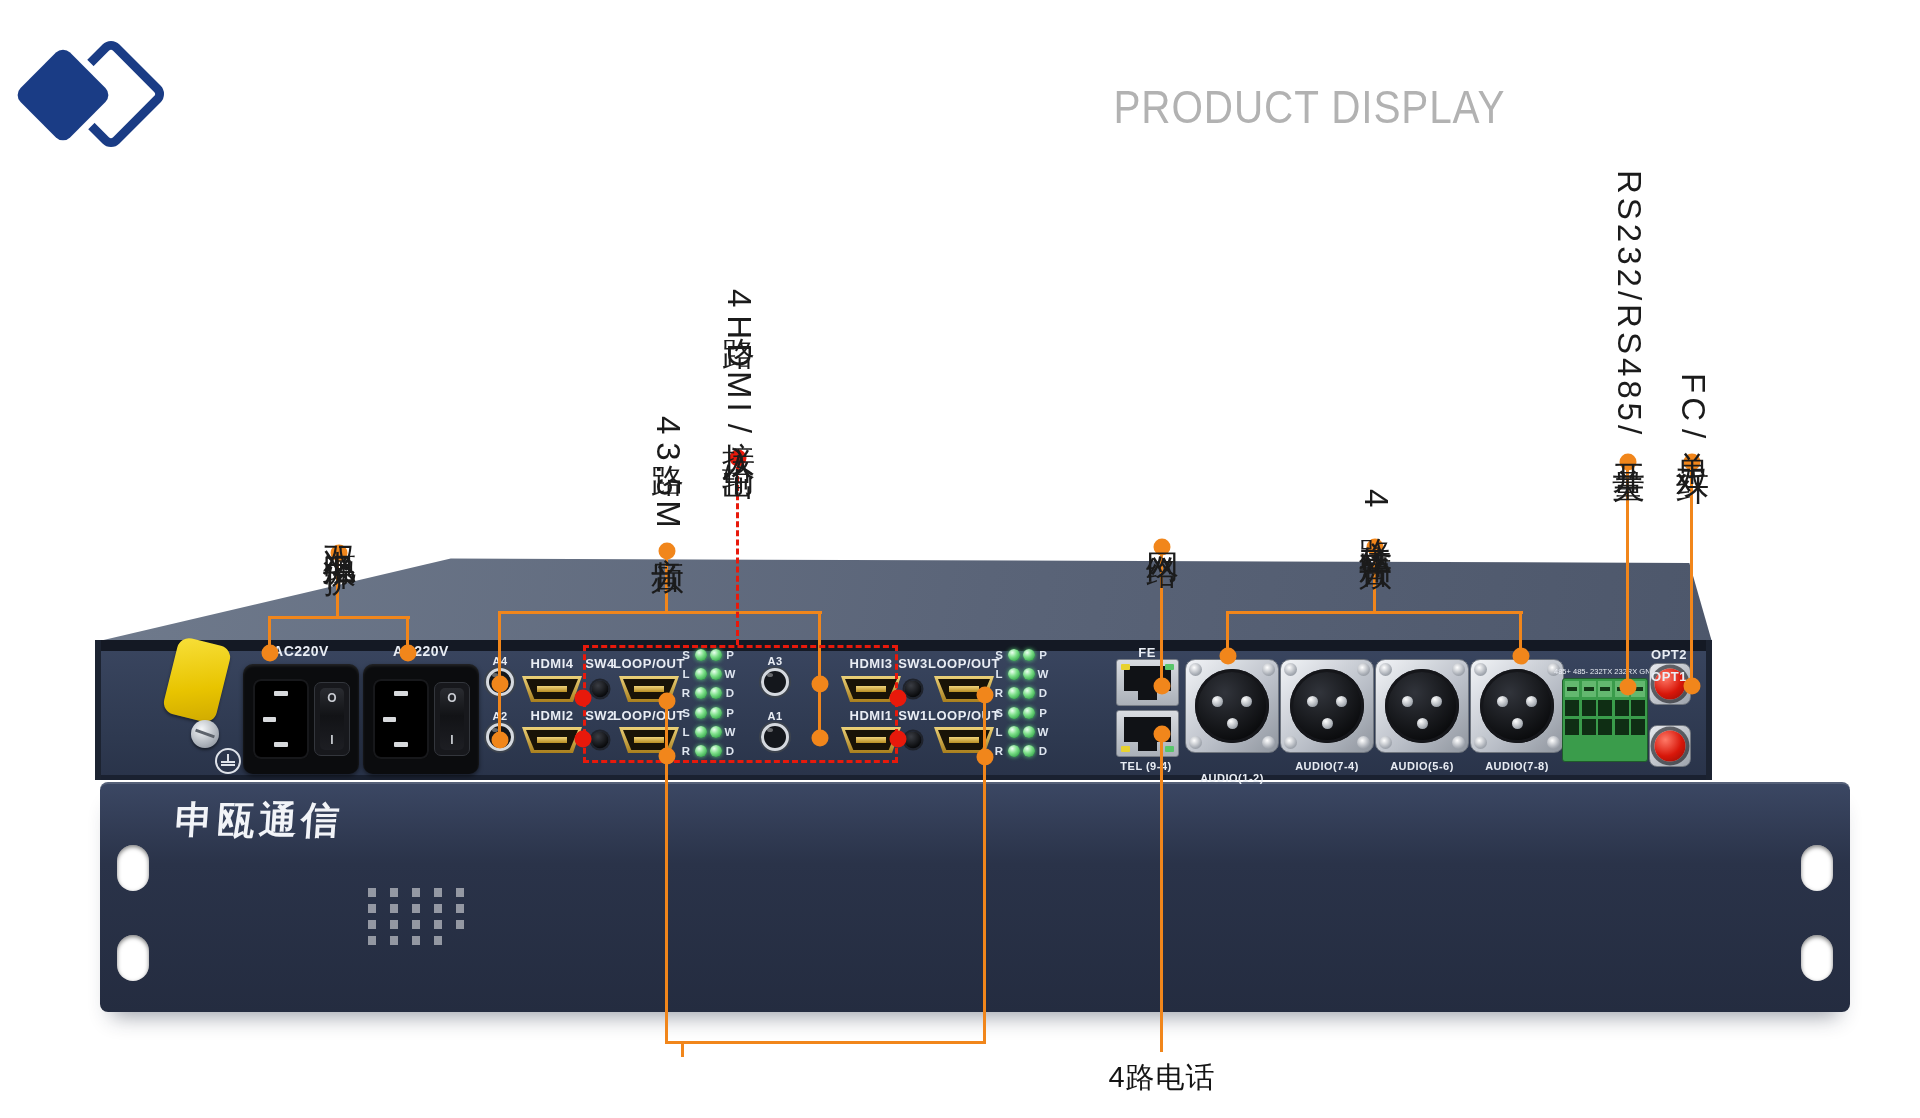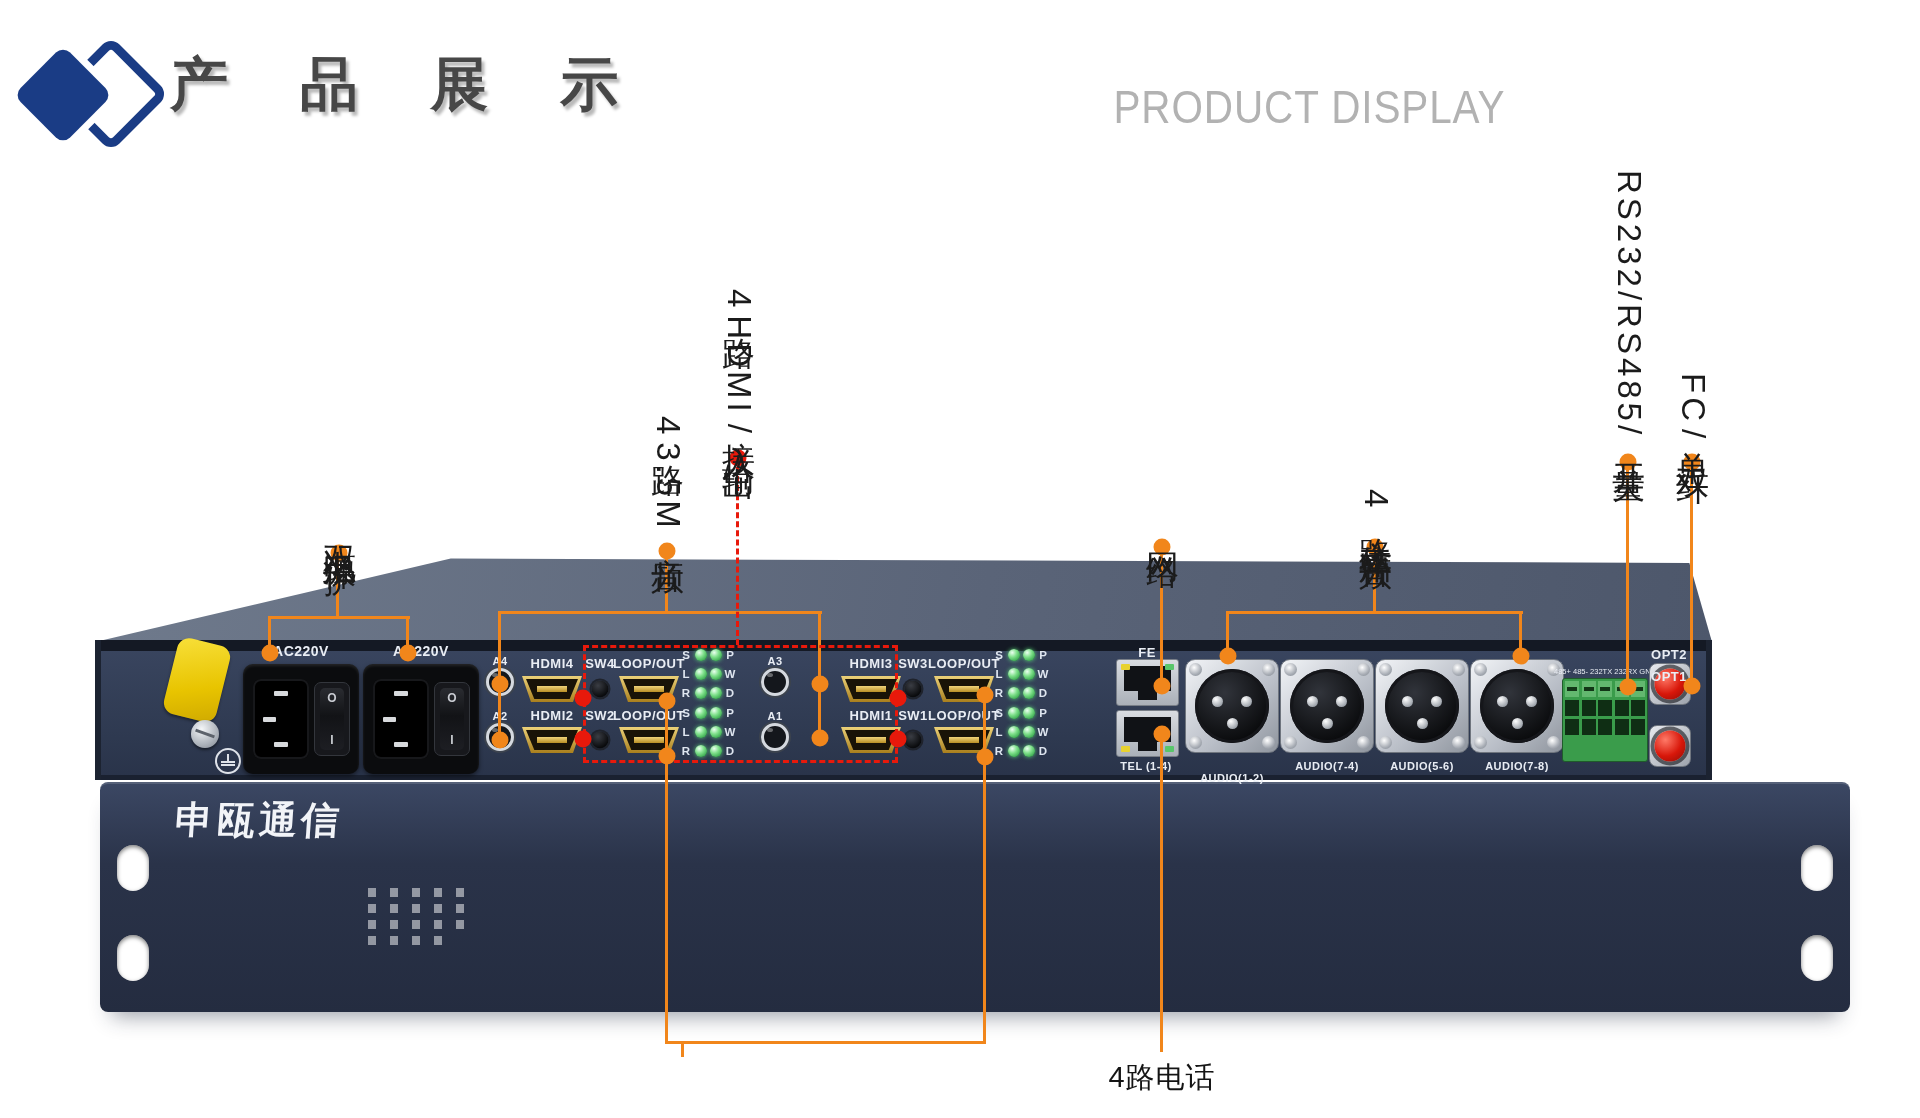--- a/index.html
+++ b/index.html
@@ -87,21 +87,20 @@
 </style>
 </head>
 <body>
 
 <div class="canvas">
 
   <div class="abs" style="left:0;top:0;width:170px;height:170px;">
     <div class="dia-outline"></div>
     <div class="dia-fill"></div>
   </div>
-  <div class="title-cn">产 品 展 示</div>
   <div class="title-en">PRODUCT DISPLAY</div>
 
   <div class="top-face"></div>
   <div class="panel"></div>
 
   <div class="chassis"></div>
   <div class="ear-hole" style="left:117px;top:845px;"></div>
   <div class="ear-hole" style="left:117px;top:935px;"></div>
   <div class="ear-hole" style="left:1801px;top:845px;"></div>
   <div class="ear-hole" style="left:1801px;top:935px;"></div>
@@ -232,21 +231,21 @@
       <div class="tab"></div>
     <span class="ly" style="left:4px;top:4px;"></span>
       <span class="lg" style="right:4px;top:4px;"></span>
   </div>
   <div class="rj45" style="left:1116px;top:710px;">
     <div class="op"></div>
       <div class="tab"></div>
     <span class="ly" style="left:4px;bottom:4px;"></span>
       <span class="lg" style="right:4px;bottom:4px;"></span>
   </div>
-  <span class="pl sm" style="left:1146px;top:766px;">TEL (1-4)</span>
+  <span class="pl sm" style="left:1146px;top:766px;">TEL (9-4)</span>
 
   <div class="xlr" style="left:1232px;top:706px;">
     <span class="scr" style="left:3px;top:3px;"></span>
       <span class="scr" style="right:3px;top:3px;"></span>
     <span class="scr" style="left:3px;bottom:3px;"></span>
       <span class="scr" style="right:3px;bottom:3px;"></span>
     <div class="hole"></div>
     <span class="pin" style="left:26px;top:36px;"></span>
       <span class="pin" style="right:26px;top:36px;"></span>
       <span class="pin" style="left:41px;top:58px;"></span>

